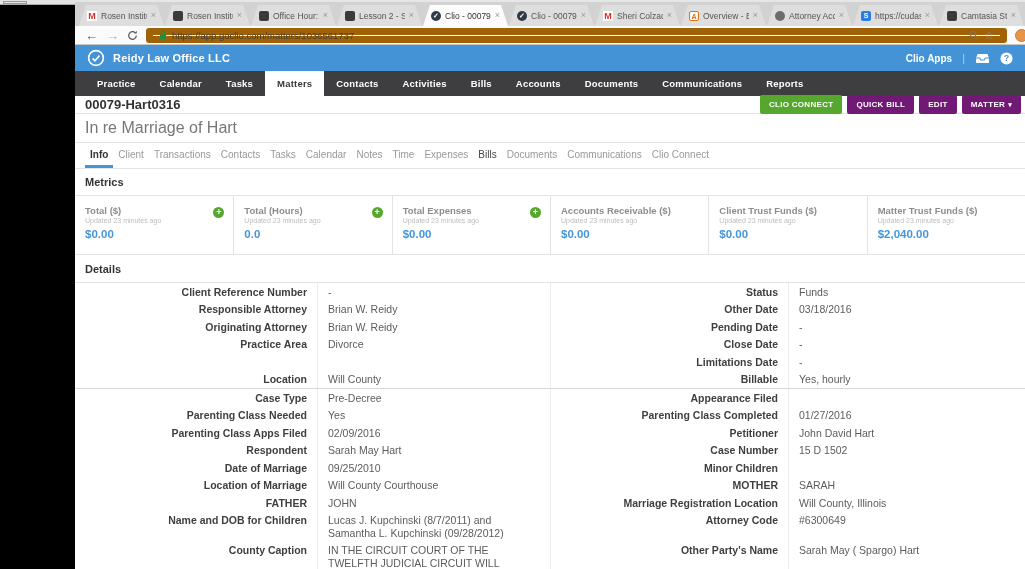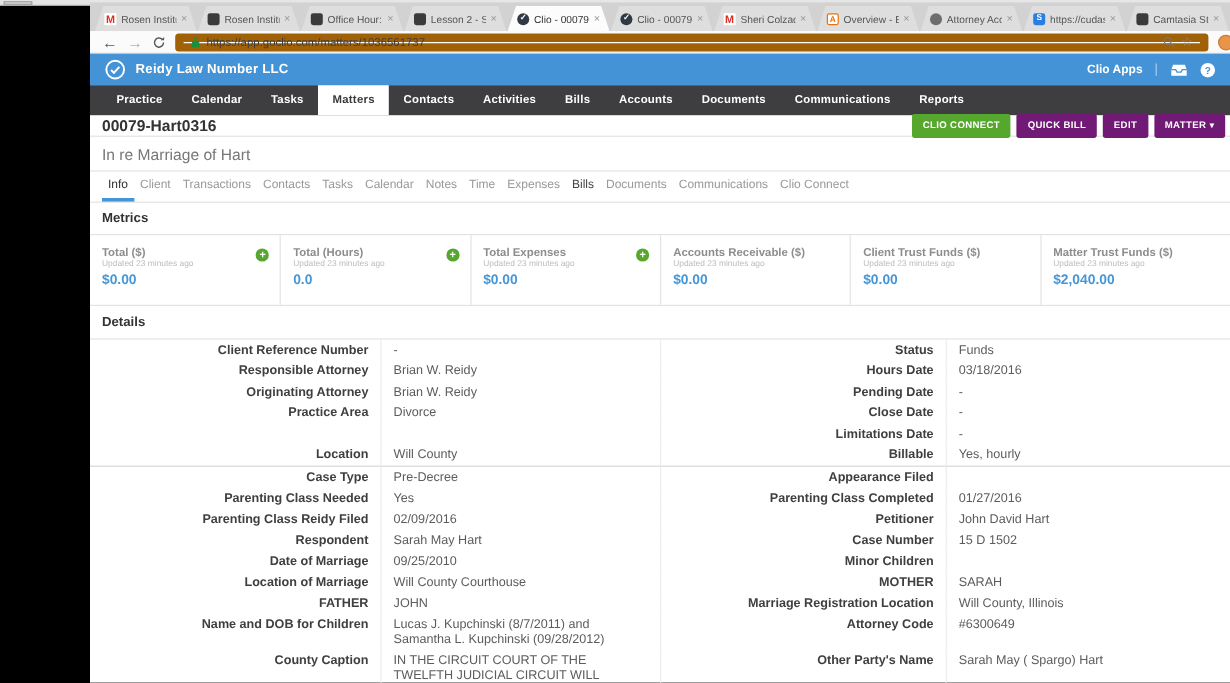--- a/index.html
+++ b/index.html
@@ -61,26 +61,26 @@
   .heading-row { height:18px; border-bottom:1px solid #e3e3e3; display:flex; align-items:center; padding:0 4px 0 10px;gap:23px; }
   .matter-no { font-size:13px; font-weight:bold; color:#333; }
   .btns { margin-left:auto; display:flex; gap:5px; }
   .btn { border:none; border-radius:2px; color:#fff; font-family:"Liberation Sans",sans-serif;
          font-size:8px; font-weight:bold; padding:5px 9px; letter-spacing:.3px; line-height:9px; }
   .btn-green { background:#56a72e; }
   .btn-blue { background:#701a75; }
   .caret { font-size:7px; margin-left:3px; }
 
   .subtitle-row { height:29px; border-bottom:1px solid #e3e3e3; display:flex; align-items:center; padding-left:10px; }
-  .subtitle { font-size:13px; color:#777; }
+  .subtitle { font-size:16px; color:#777; }
 
   
   .pagetabs { height:26px; border-bottom:1px solid #e3e3e3; display:flex; align-items:flex-end; padding-left:10px; gap:0; }
   .ptab { font-size:10px; color:#999; padding:0 5px 6px; line-height:14px; }
-  .ptab.active { color:#333; font-weight:normal; border-bottom:3px solid #4596d8; padding-bottom:3px; }
+  .ptab.active { color:#333; font-weight:bold; border-bottom:3px solid #4596d8; padding-bottom:3px; }
   .ptab.emph { color:#444; }
 
   .sec-head { height:27px; border-bottom:1px solid #e3e3e3; display:flex; align-items:center; padding-left:10px; }
   .sec-head span { font-size:11px; font-weight:bold; color:#333; }
   .sec-head.details { height:28px; }
 
   
   .cards { height:59px; border-bottom:1px solid #e3e3e3; display:grid; grid-template-columns:repeat(6,1fr); }
   .mcard { position:relative; padding:9px 10px 0; border-left:1px solid #e3e3e3; }
   .mcard:first-child { border-left:none; }
@@ -196,21 +196,21 @@
       <span class="avatar"></span>
     </div>
 
     <div class="bluebar">
       <span style="display:flex;">
         <svg width="18" height="18" viewBox="0 0 20 20">
             <circle cx="10" cy="10" r="8.2" fill="none" stroke="#fff" stroke-width="1.8"></circle>
             <path d="M6.2 10.4l2.6 2.6 5-5.6" fill="none" stroke="#fff" stroke-width="1.8"></path>
           </svg>
       </span>
-      <span class="firm">Reidy Law Number LLC</span>
+      <span class="firm">Reidy Law Office LLC</span>
       <span class="right">
         <span class="clioapps">Clio Apps</span>
         <span class="pipe">|</span>
         <span style="display:flex;">
           <svg width="15" height="11" viewBox="0 0 16 12">
               <path d="M2.6 1h10.8L15 5.5V11H1V5.5z" fill="#fff"></path>
               <path d="M1 5.5h4l1.2 2.2h3.6L11 5.5h4" stroke="#4493d6" stroke-width="1.2" fill="none"></path>
             </svg>
         </span>
         <span style="display:flex;">
@@ -310,21 +310,21 @@
       <span>Details</span>
     </div>
 
     <div class="dgrid sec1">
         <div class="dcell dlabel">Client Reference Number</div>
         <div class="dcell dvalue bl">-</div>
         <div class="dcell dlabel bl">Status</div>
         <div class="dcell dvalue bl">Funds</div>
         <div class="dcell dlabel">Responsible Attorney</div>
         <div class="dcell dvalue bl">Brian W. Reidy</div>
-        <div class="dcell dlabel bl">Hours Date</div>
+        <div class="dcell dlabel bl">Other Date</div>
         <div class="dcell dvalue bl">03/18/2016</div>
         <div class="dcell dlabel">Originating Attorney</div>
         <div class="dcell dvalue bl">Brian W. Reidy</div>
         <div class="dcell dlabel bl">Pending Date</div>
         <div class="dcell dvalue bl">-</div>
         <div class="dcell dlabel">Practice Area</div>
         <div class="dcell dvalue bl">Divorce</div>
         <div class="dcell dlabel bl">Close Date</div>
         <div class="dcell dvalue bl">-</div>
         <div class="dcell dlabel"></div>
@@ -338,21 +338,21 @@
       </div>
     <div class="dgrid sec2">
         <div class="dcell dlabel">Case Type</div>
         <div class="dcell dvalue bl">Pre-Decree</div>
         <div class="dcell dlabel bl">Appearance Filed</div>
         <div class="dcell dvalue bl"></div>
         <div class="dcell dlabel">Parenting Class Needed</div>
         <div class="dcell dvalue bl">Yes</div>
         <div class="dcell dlabel bl">Parenting Class Completed</div>
         <div class="dcell dvalue bl">01/27/2016</div>
-        <div class="dcell dlabel">Parenting Class Reidy Filed</div>
+        <div class="dcell dlabel">Parenting Class Apps Filed</div>
         <div class="dcell dvalue bl">02/09/2016</div>
         <div class="dcell dlabel bl">Petitioner</div>
         <div class="dcell dvalue bl">John David Hart</div>
         <div class="dcell dlabel">Respondent</div>
         <div class="dcell dvalue bl">Sarah May Hart</div>
         <div class="dcell dlabel bl">Case Number</div>
         <div class="dcell dvalue bl">15 D 1502</div>
         <div class="dcell dlabel">Date of Marriage</div>
         <div class="dcell dvalue bl">09/25/2010</div>
         <div class="dcell dlabel bl">Minor Children</div>

